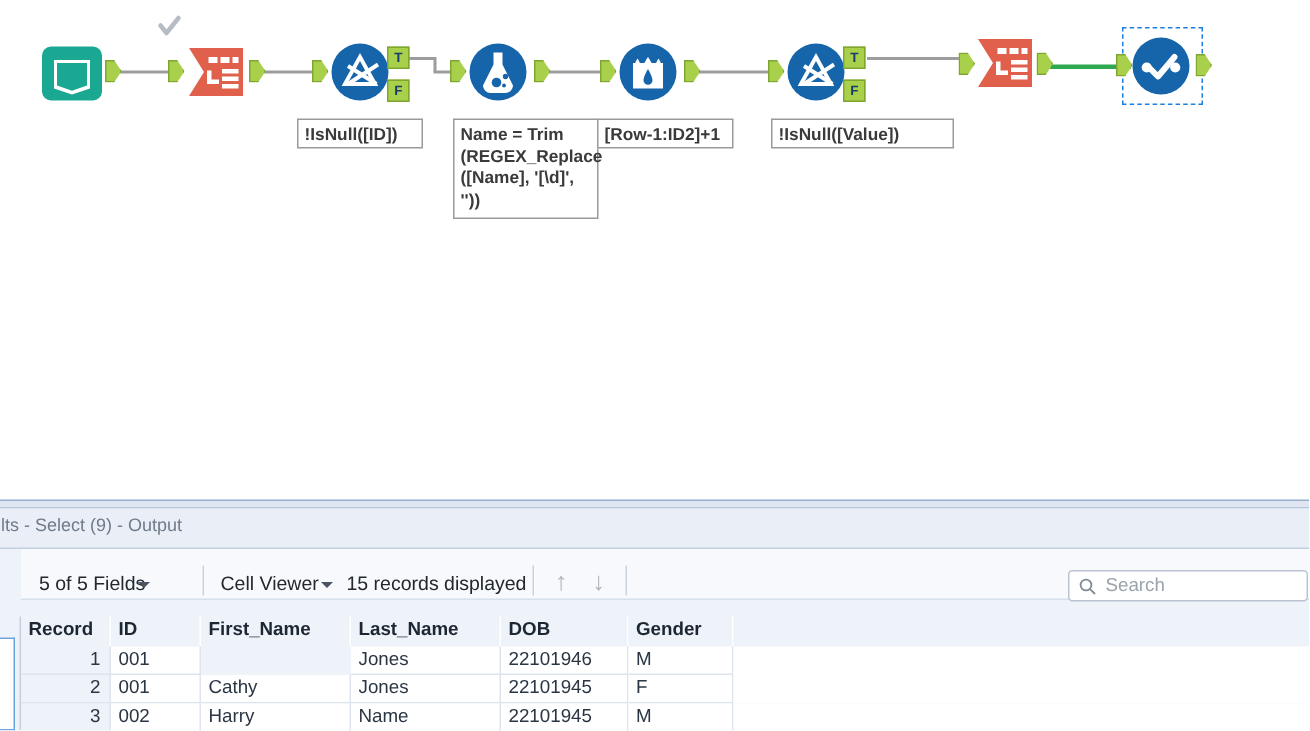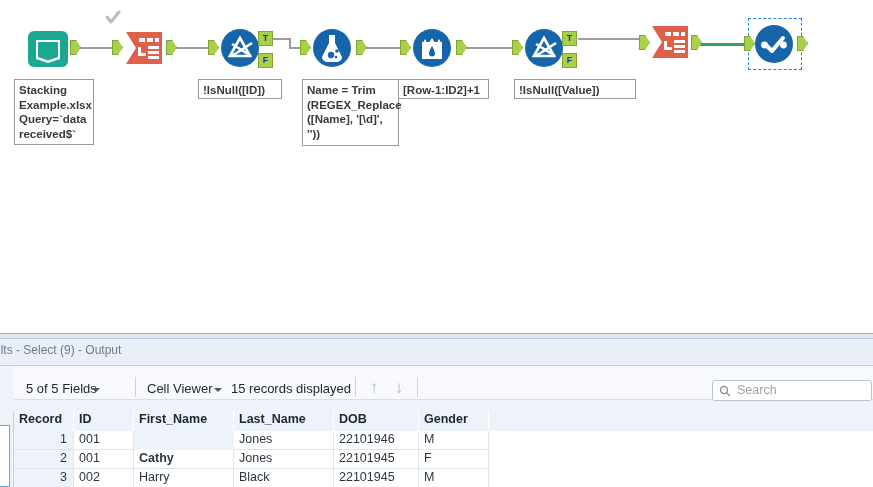--- a/index.html
+++ b/index.html
@@ -365,24 +365,20 @@
     <div class="tool" style="left:752px; top:22px;">
       <svg class="glyph" viewBox="0 0 44 44">
         <circle cx="22" cy="22" r="19" fill="#1665ab"></circle>
         <circle cx="12.5" cy="23" r="3.4" fill="#ffffff"></circle>
         <circle cx="31.5" cy="23" r="3.4" fill="#ffffff"></circle>
         <path d="M14 23 L20 29 L31 16" fill="none" stroke="#ffffff" stroke-width="4" stroke-linecap="round" stroke-linejoin="round"></path>
       </svg>
     </div>
     <div class="anchor out" style="left:797px; top:36px;"></div>
 
-    <div class="annot" style="left:14px;  top:79px; width:80px;  height:66px;">Stacking
-Example.xlsx
-Query=`data
-received$`</div>
     <div class="annot" style="left:198px; top:79px; width:84px;  height:20px;">!IsNull([ID])</div>
     <div class="annot" style="left:302px; top:79px; width:97px;  height:67px;">Name = Trim
 (REGEX_Replace
 ([Name], '[\d]',
 ''))</div>
     <div class="annot" style="left:398px; top:79px; width:91px;  height:20px;">[Row-1:ID2]+1</div>
     <div class="annot" style="left:514px; top:79px; width:122px;  height:20px;">!IsNull([Value])</div>
   </div>
 
   <div id="results">
@@ -436,31 +432,31 @@
       <div class="grid-cell" style="left:60px;  width:60px;">001</div>
       <div class="grid-cell" style="left:220px; width:100px;">Jones</div>
       <div class="grid-cell" style="left:320px; width:85px;">22101946</div>
       <div class="grid-cell" style="left:405px; width:70px;">M</div>
       <div class="grid-blank" style="left:475px; width:384px;"></div>
     </div>
 
     <div class="grid-row" style="top:39px;">
       <div class="grid-cell recnum" style="left:0px;   width:60px;">2</div>
       <div class="grid-cell" style="left:60px;  width:60px;">001</div>
-      <div class="grid-cell" style="left:120px; width:100px;font-weight:bold;">Cathy</div>
+      <div class="grid-cell" style="left:120px; width:100px;">Cathy</div>
       <div class="grid-cell" style="left:220px; width:100px;">Jones</div>
       <div class="grid-cell" style="left:320px; width:85px;">22101945</div>
       <div class="grid-cell" style="left:405px; width:70px;">F</div>
       <div class="grid-blank" style="left:475px; width:384px;"></div>
     </div>
 
     <div class="grid-row" style="top:58px;">
       <div class="grid-cell recnum" style="left:0px;   width:60px;">3</div>
       <div class="grid-cell" style="left:60px;  width:60px;">002</div>
       <div class="grid-cell" style="left:120px; width:100px;">Harry</div>
-      <div class="grid-cell" style="left:220px; width:100px;">Black</div>
+      <div class="grid-cell" style="left:220px; width:100px;">Name</div>
       <div class="grid-cell" style="left:320px; width:85px;">22101945</div>
       <div class="grid-cell" style="left:405px; width:70px;">M</div>
       <div class="grid-blank" style="left:475px; width:384px;"></div>
     </div>
   </div>
 
 </div>
 
 </body></html>

